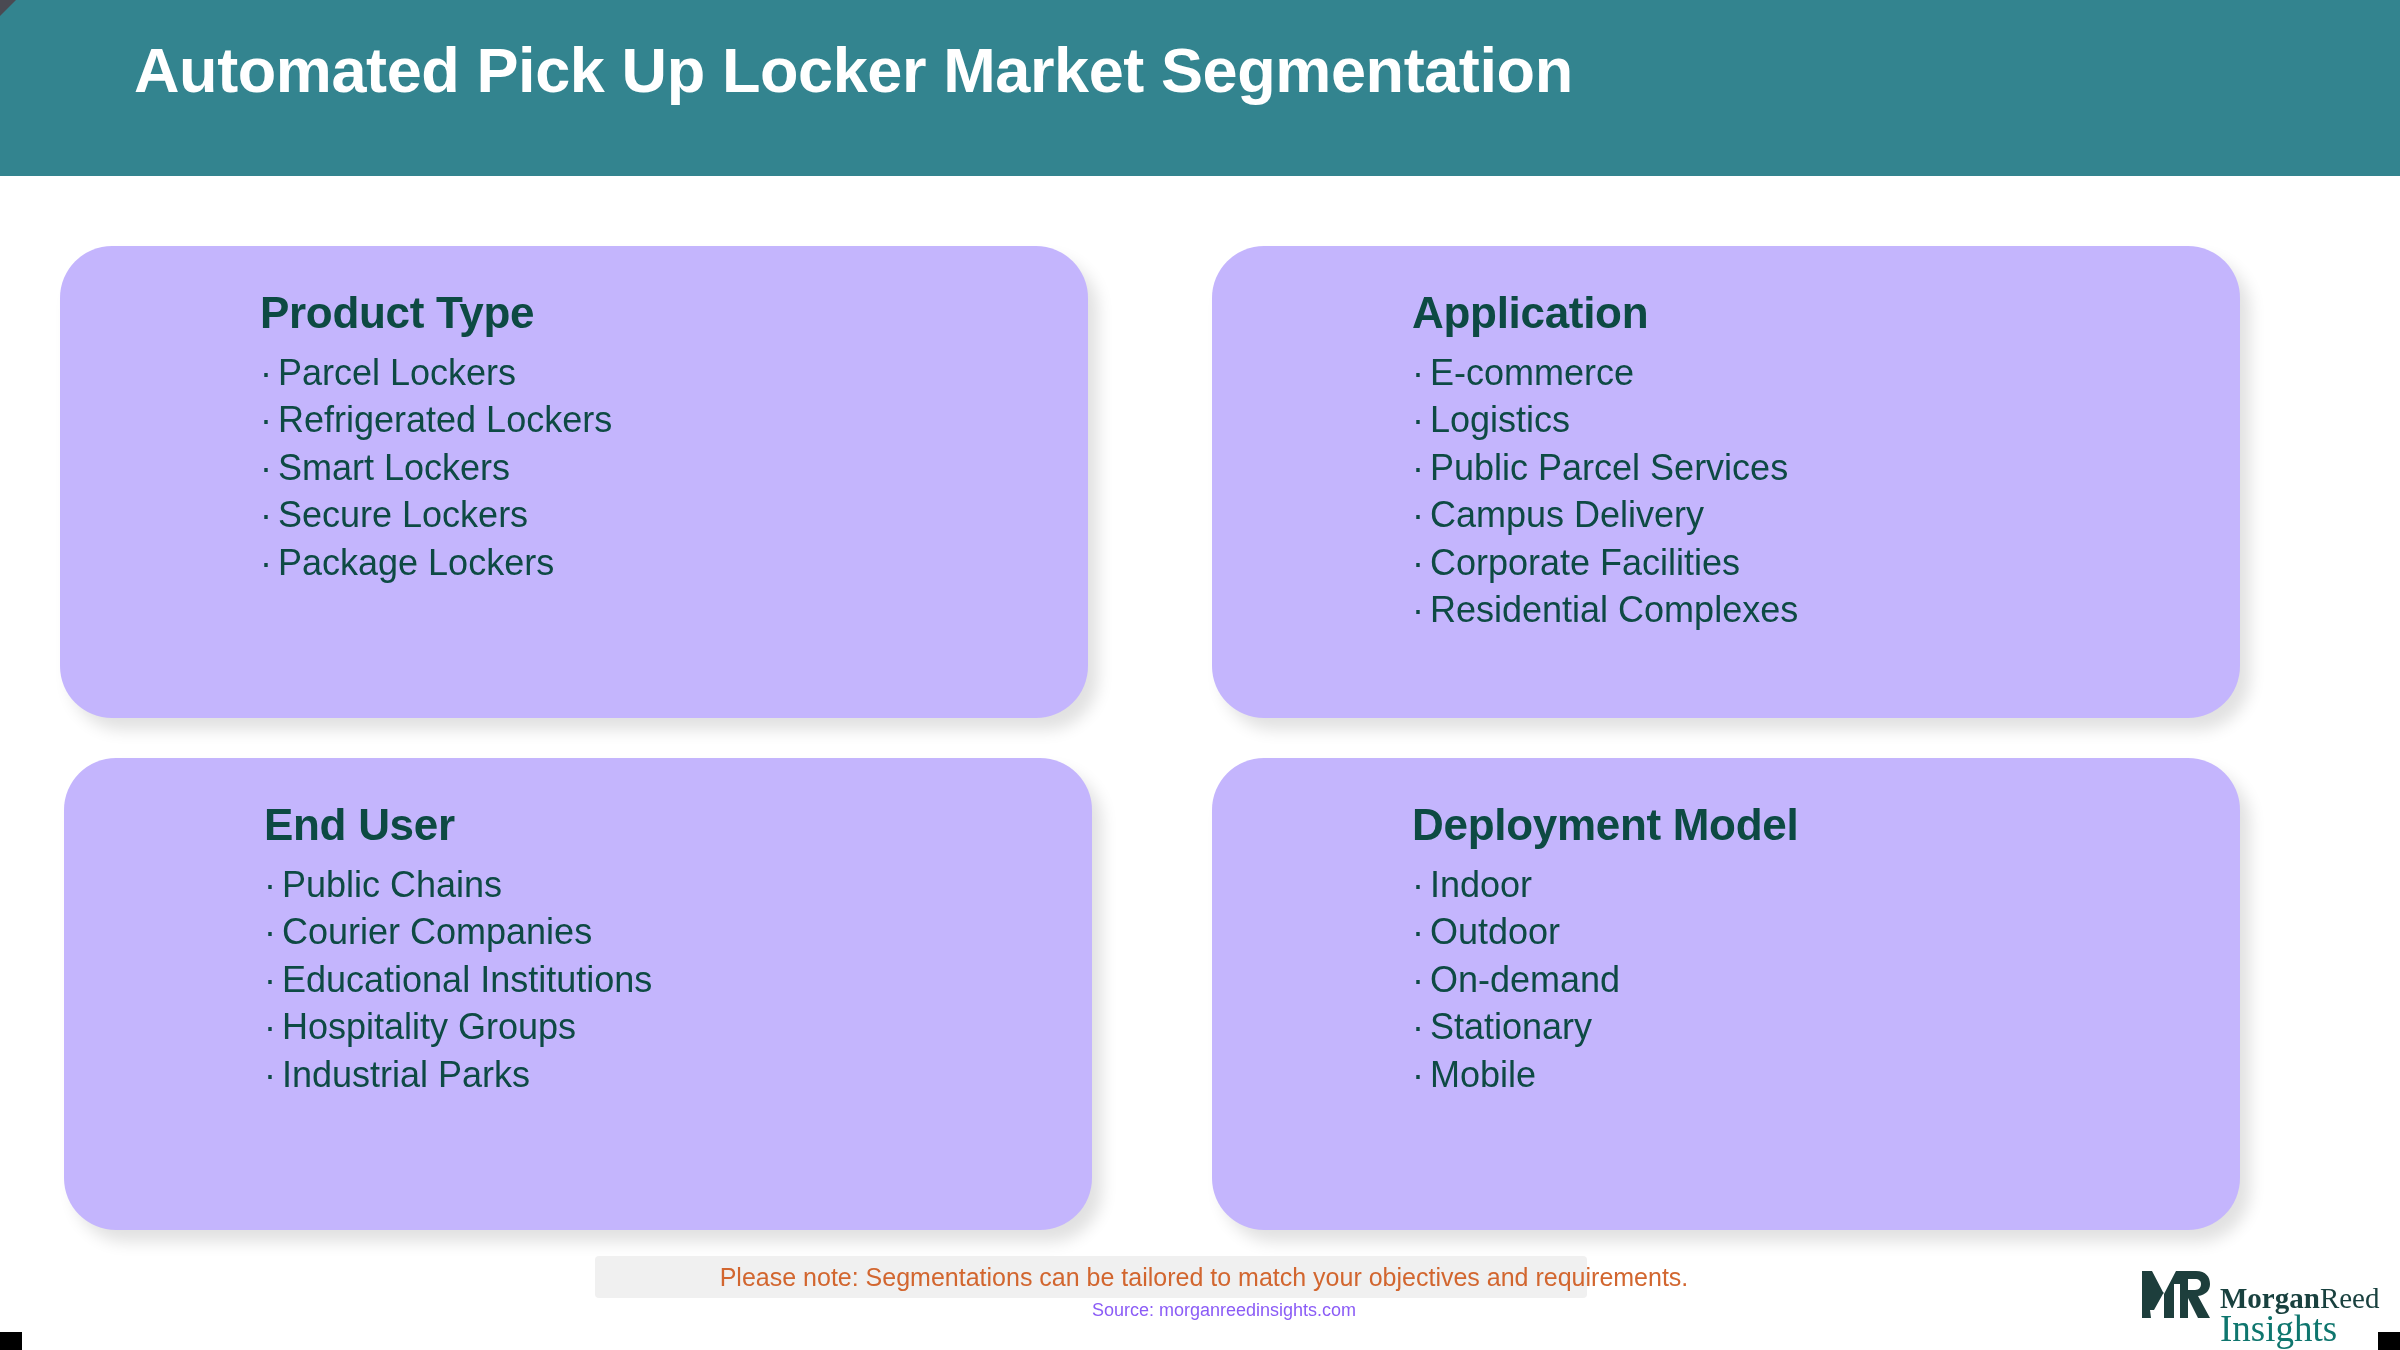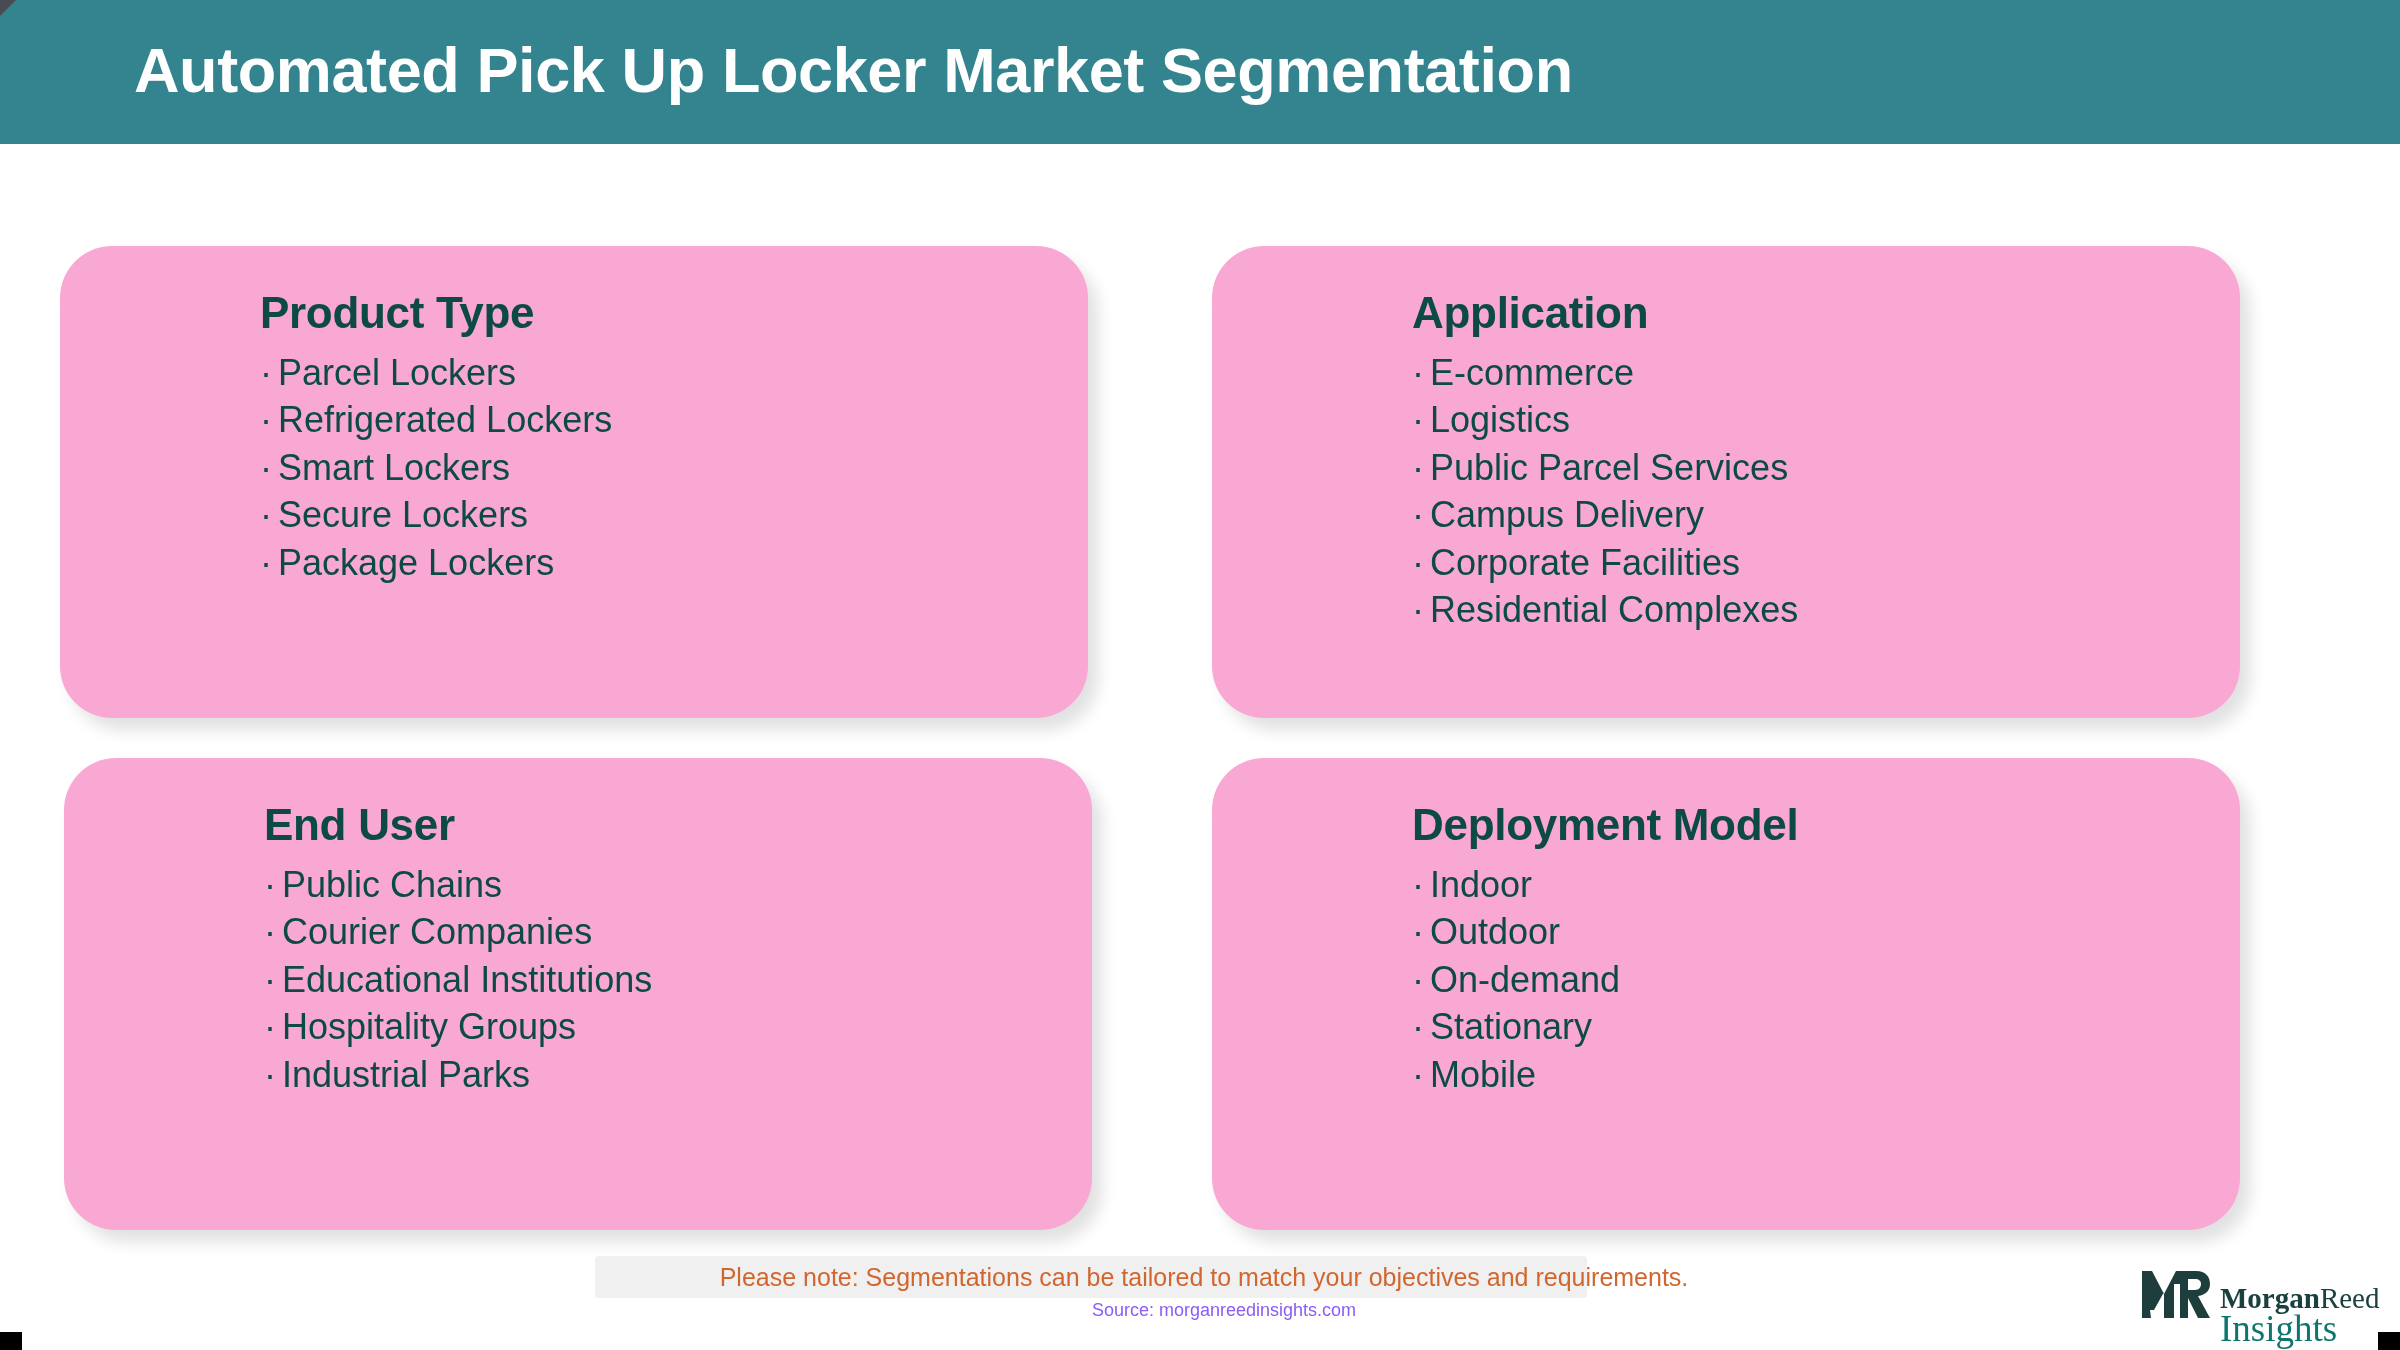--- a/index.html
+++ b/index.html
@@ -14,21 +14,21 @@
     font-family: "Liberation Sans", sans-serif;
     position: relative;
   }
 
   
   .header-band {
     position: absolute;
     left: 0;
     top: 0;
     width: 2400px;
-    height: 144px;
+    height: 176px;
     background: #33848f;
     box-sizing: border-box;
   }
   .header-title {
     position: absolute;
     left: 134px;
     top: 34px;
     font-size: 63px;
     font-weight: bold;
     color: #ffffff;
@@ -49,21 +49,21 @@
   
   .cards {
     position: absolute;
     left: 0;
     top: 176px;
     width: 2400px;
     height: 1070px;
   }
   .card {
     position: absolute;
-    background: #f9a8d4;
+    background: #c4b5fd;
     border-radius: 52px;
     box-shadow: 10px 12px 16px rgba(0,0,0,0.12);
     box-sizing: border-box;
     text-decoration: underline;
   }
   .card-0 { left: 60px;   top: 70px;  width: 1028px; height: 472px; }
   .card-1 { left: 1212px; top: 70px;  width: 1028px; height: 472px; }
   .card-2 { left: 64px;   top: 582px; width: 1028px; height: 472px; }
   .card-3 { left: 1212px; top: 582px; width: 1028px; height: 472px; }
 

